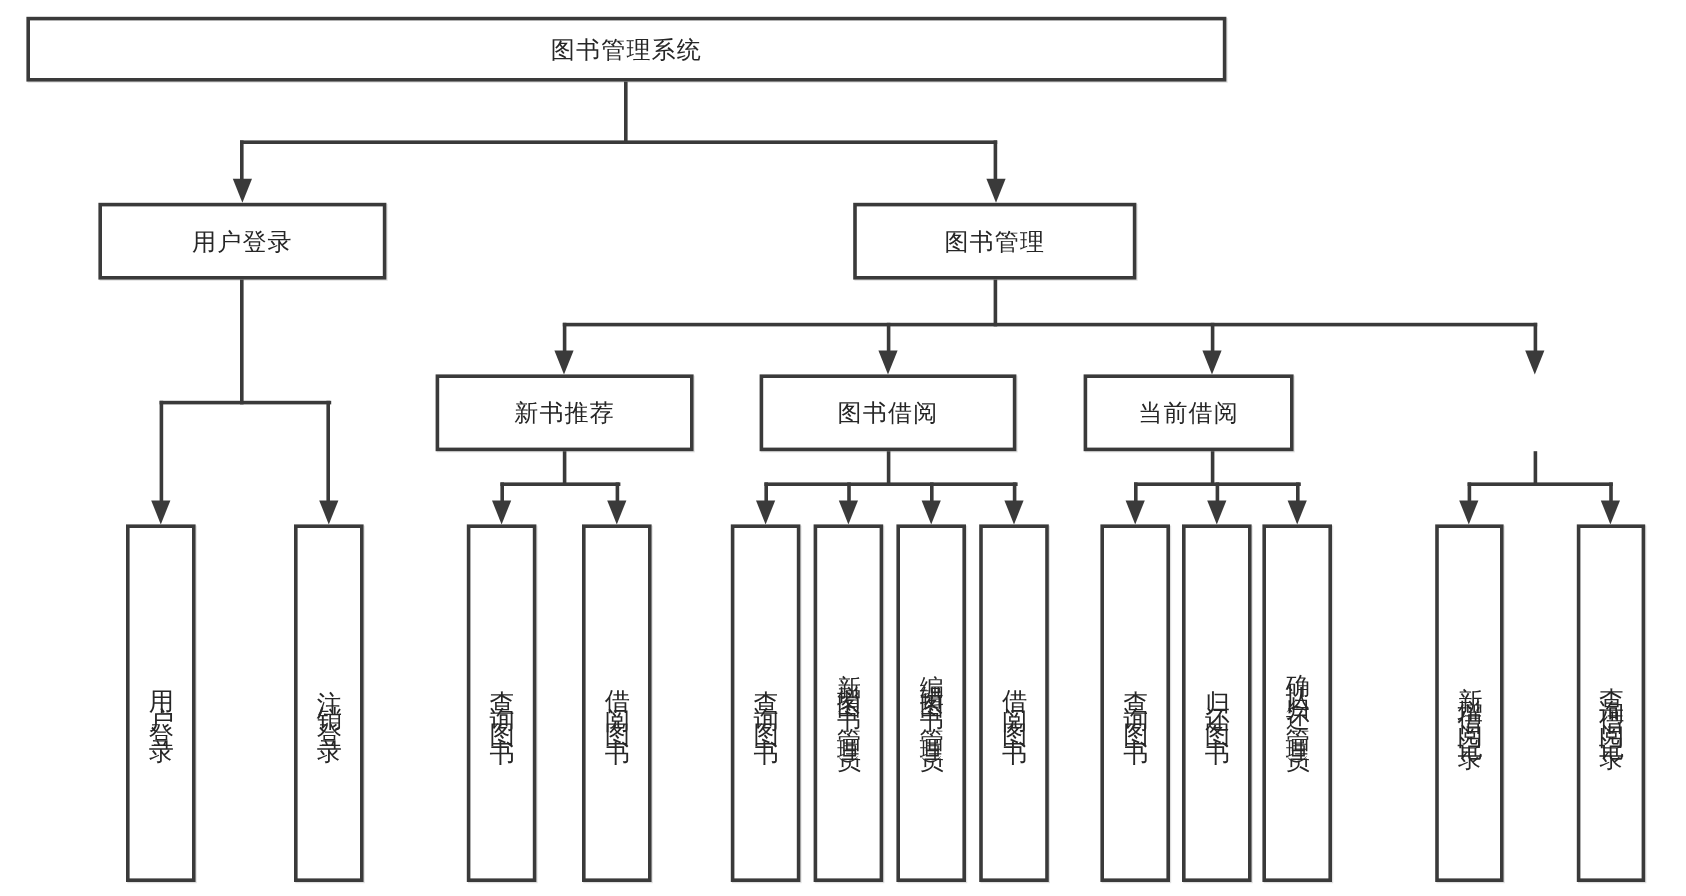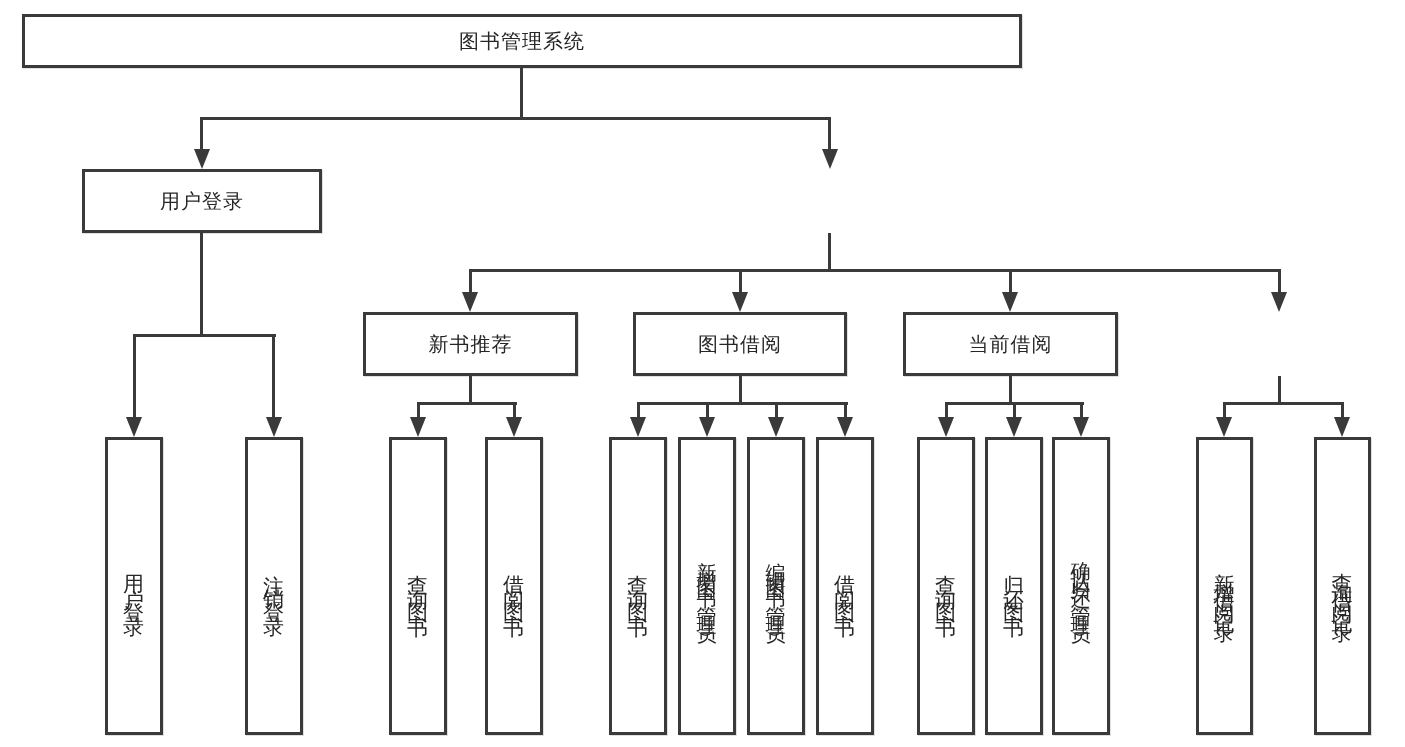--- a/index.html
+++ b/index.html
@@ -73,20 +73,23 @@
   <div class="ln v" style="left:520px;top:68px;height:52px;"></div>
   <div class="ln h" style="left:200px;top:117px;width:631px;"></div>
   <div class="ln v" style="left:200px;top:117px;height:34px;"></div>
   <div class="ar" style="left:194px;top:149px;"></div>
   <div class="ln v" style="left:828px;top:117px;height:34px;"></div>
   <div class="ar" style="left:822px;top:149px;"></div>
 
   <div class="box" style="left:82px;top:169px;width:240px;height:64px;">
     <span class="hlabel">用户登录</span>
   </div>
+  <div class="box" style="left:711px;top:169px;width:236px;height:64px;">
+    <span class="hlabel">图书管理</span>
+  </div>
 
   <div class="ln v" style="left:200px;top:233px;height:104px;"></div>
   <div class="ln h" style="left:133px;top:334px;width:143px;"></div>
   <div class="ln v" style="left:133px;top:334px;height:84px;"></div>
   <div class="ar" style="left:126px;top:417px;"></div>
   <div class="ln v" style="left:272px;top:334px;height:84px;"></div>
   <div class="ar" style="left:266px;top:417px;"></div>
 
   <div class="ln v" style="left:828px;top:233px;height:39px;"></div>
   <div class="ln h" style="left:469px;top:269px;width:812px;"></div>
@@ -98,21 +101,21 @@
   <div class="ar" style="left:1002px;top:292px;"></div>
   <div class="ln v" style="left:1278px;top:269px;height:25px;"></div>
   <div class="ar" style="left:1271px;top:292px;"></div>
 
   <div class="box" style="left:633px;top:312px;width:214px;height:64px;">
     <span class="hlabel">图书借阅</span>
   </div>
   <div class="box" style="left:363px;top:312px;width:215px;height:64px;">
     <span class="hlabel">新书推荐</span>
   </div>
-  <div class="box" style="left:903px;top:312px;width:215px;height:64px;">
+  <div class="box" style="left:903px;top:312px;width:175px;height:64px;">
     <span class="hlabel">当前借阅</span>
   </div>
 
   <div class="ln v" style="left:469px;top:376px;height:29px;"></div>
   <div class="ln h" style="left:417px;top:402px;width:100px;"></div>
   <div class="ln v" style="left:417px;top:402px;height:17px;"></div>
   <div class="ar" style="left:410px;top:417px;"></div>
   <div class="ln v" style="left:513px;top:402px;height:17px;"></div>
   <div class="ar" style="left:506px;top:417px;"></div>
 

